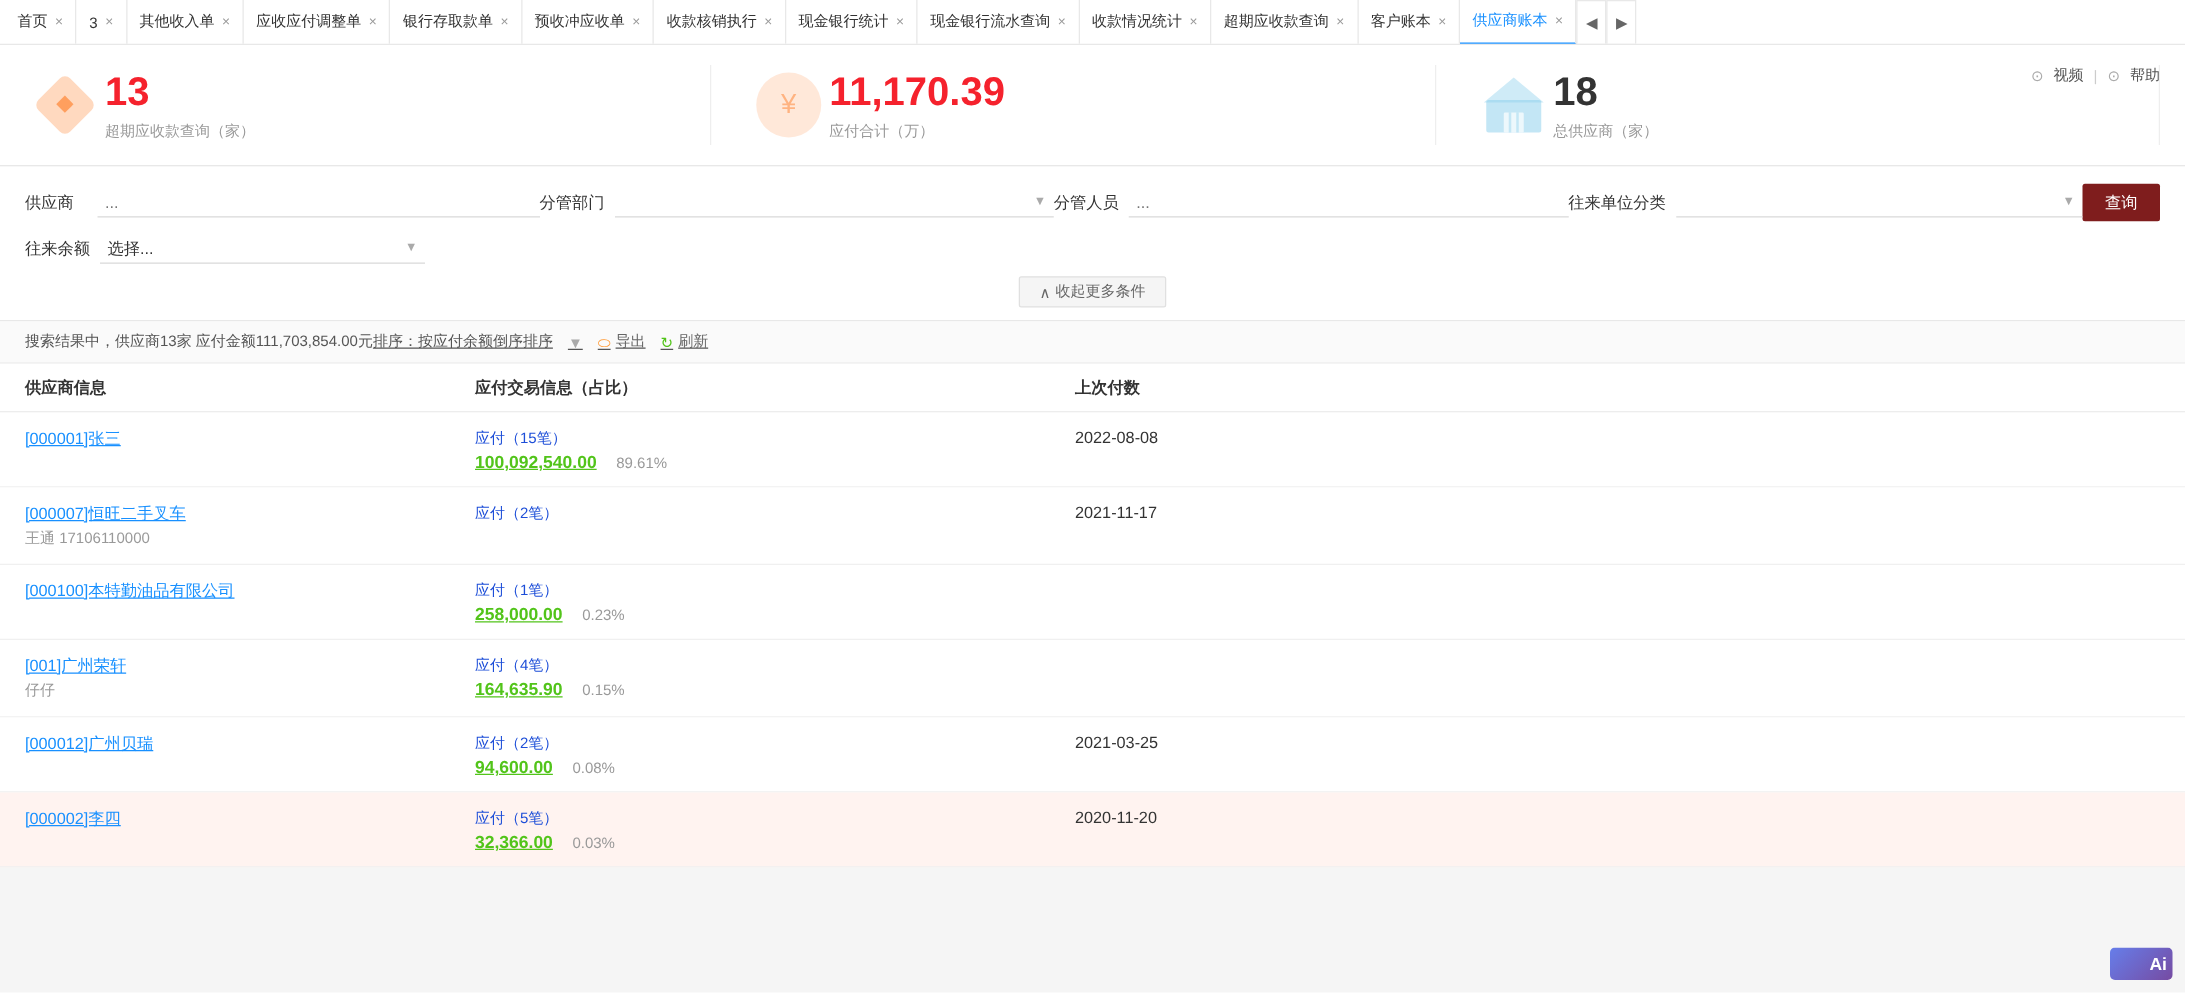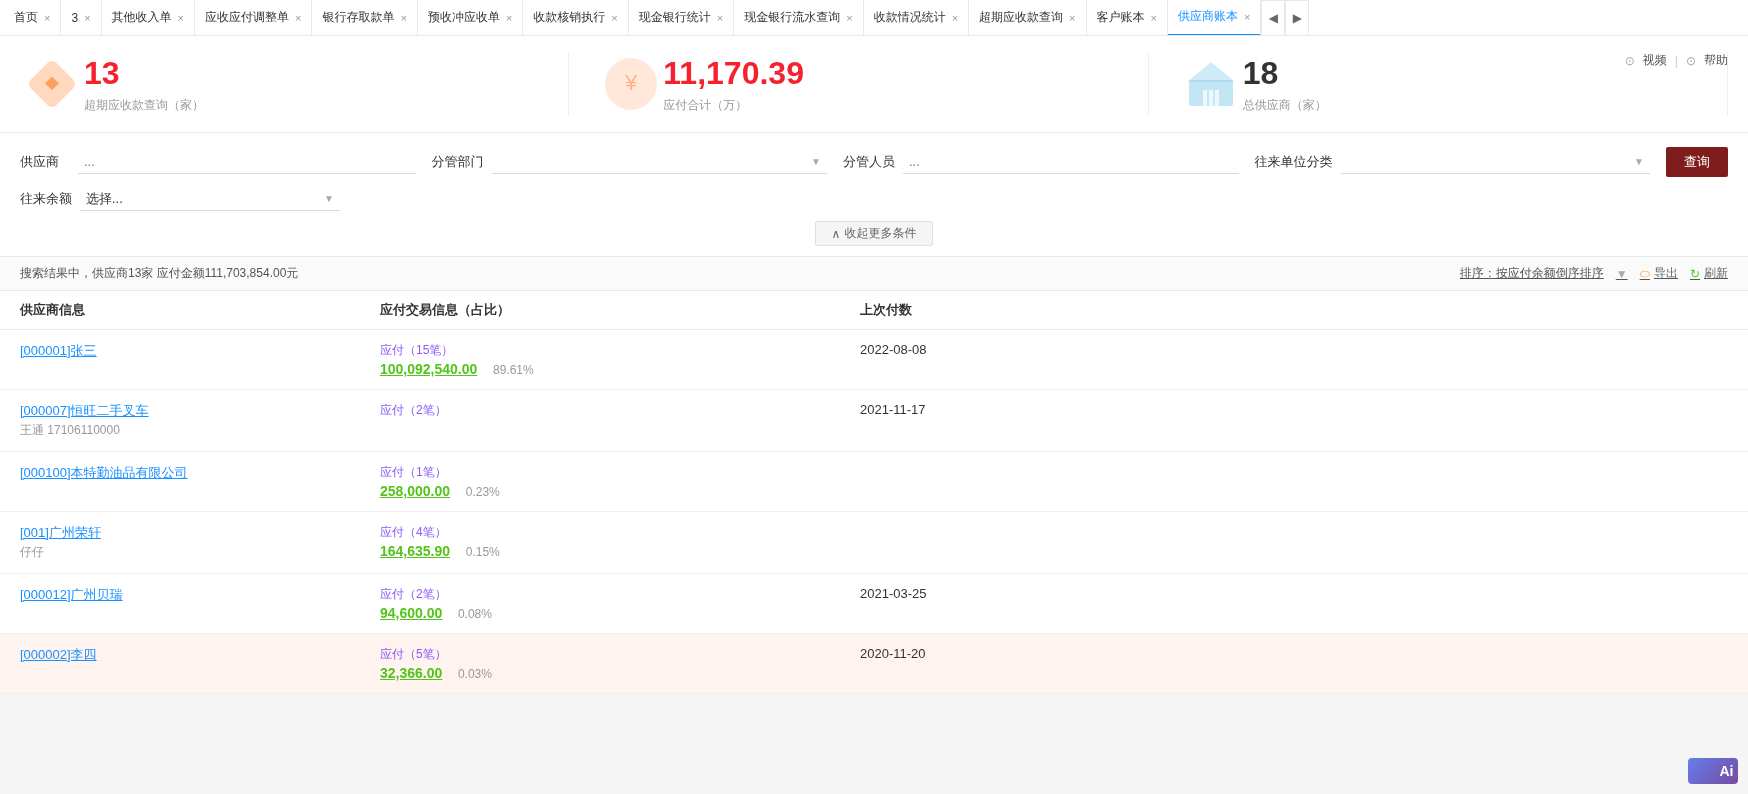--- a/index.html
+++ b/index.html
@@ -94,21 +94,20 @@
 
     
     .search-area {
       background: #fff;
       padding: 14px 20px 10px;
       border-bottom: 1px solid #e8e8e8;
     }
     .search-row {
       display: flex;
       align-items: center;
-      gap: 16px;
       margin-bottom: 10px;
       justify-content: space-between;
     }
     .search-field {
       display: flex;
       align-items: center;
       flex: 1;
     }
     .search-field label {
       font-size: 13px;
@@ -175,27 +174,25 @@
       padding: 3px 16px;
       background: #f5f5f5;
       border: 1px solid #e0e0e0;
       border-radius: 2px;
     }
 
     
     .results-bar {
       display: flex;
       align-items: center;
-      justify-content: space-between;
       padding: 8px 20px;
       background: #fafafa;
       border-bottom: 1px solid #e8e8e8;
       font-size: 12px;
       color: #555;
-      gap: 20px;
     }
     .results-bar-right {
       display: flex;
       align-items: center;
       gap: 12px;
       color: #555;
       font-size: 12px;
       text-decoration: underline;
     }
     .results-bar-right .sort-label { color: #555; }
@@ -243,21 +240,21 @@
       font-size: 13px;
     }
     .supplier-sub {
       font-size: 12px;
       color: #999;
       margin-top: 2px;
     }
 
     .tx-label {
       font-size: 12px;
-      color: #8b5cf6;
+      color: #1d4ed8;
       margin-bottom: 2px;
     }
     .tx-amount {
       color: #52c41a;
       font-size: 14px;
       font-weight: bold;
       text-decoration: underline;
       cursor: pointer;
     }
     .tx-percent {

